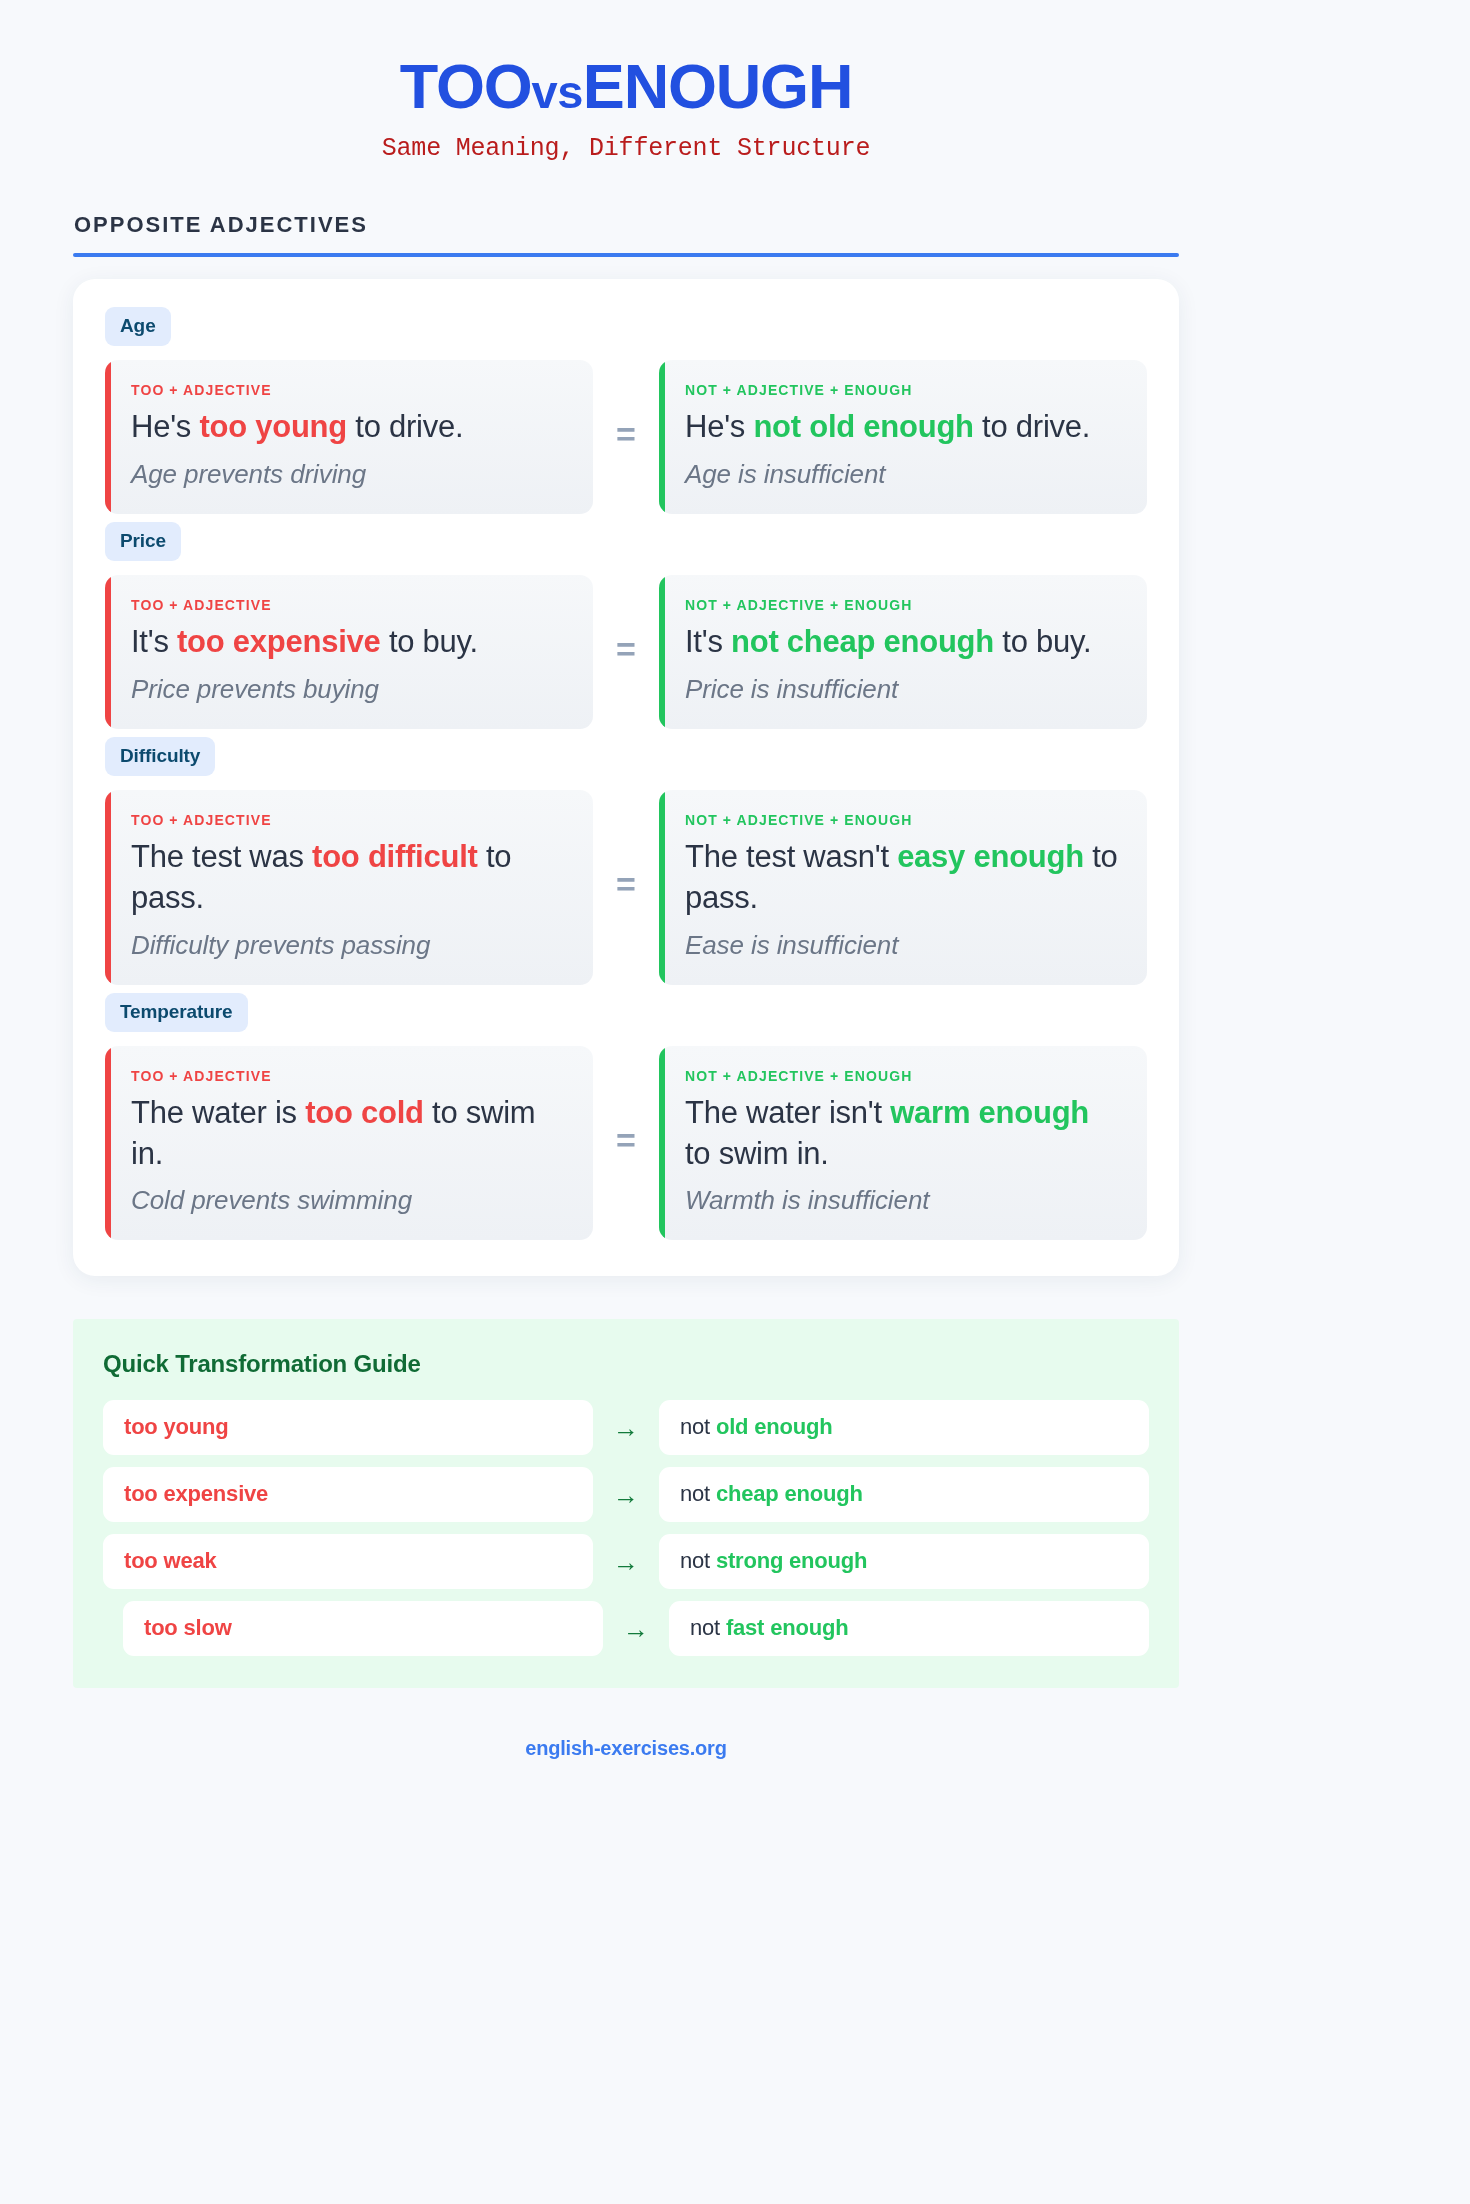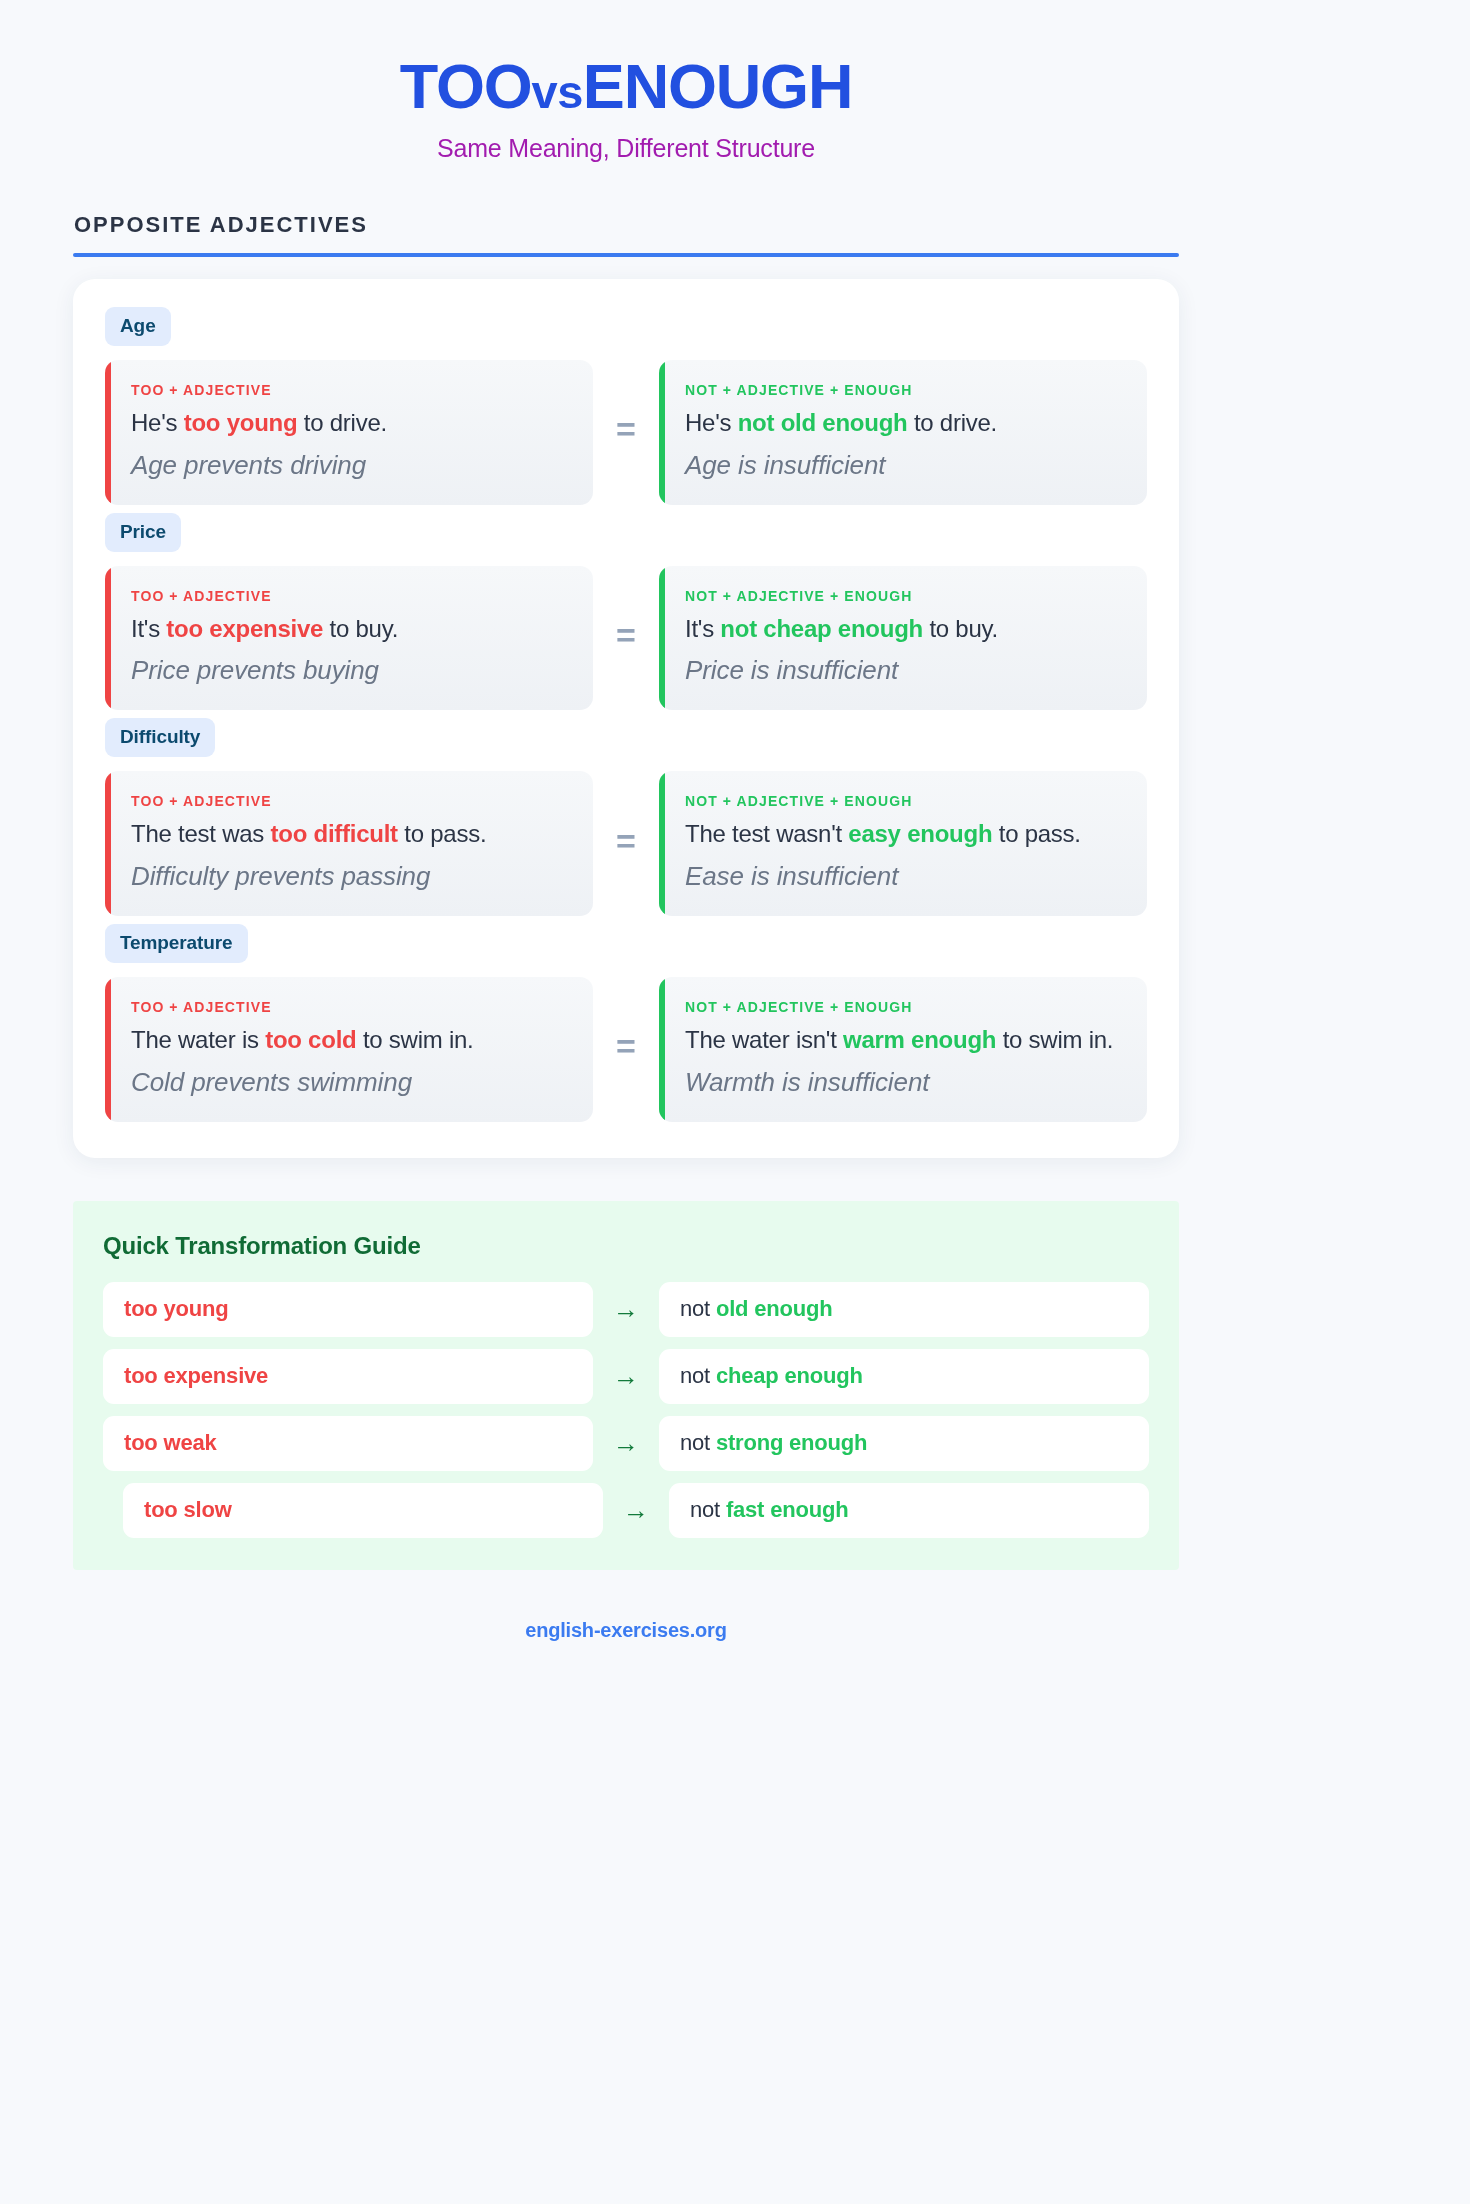--- a/index.html
+++ b/index.html
@@ -32,22 +32,23 @@
   }
   .main-title .vs {
     font-size: 47px;
     font-weight: 800;
     letter-spacing: -0.5px;
   }
   .subtitle {
     margin-top: 14px;
     font-size: 25px;
     font-weight: 400;
-    color: #a21caf;
+    color: #b91c1c;
     letter-spacing: -0.2px;
+    font-family: Liberation Mono, monospace;
   }
 
   
   .section-head { margin-top: 49px; }
   .section-title {
     font-size: 22px;
     font-weight: 800;
     letter-spacing: 2.0px;
     color: #2b3445;
     text-transform: uppercase;
@@ -127,21 +128,21 @@
     font-size: 14px;
     font-weight: 700;
     letter-spacing: 1.1px;
     text-transform: uppercase;
     margin-bottom: 9px;
   }
   .box.too    .box-label { color: #ef4444; }
   .box.enough .box-label { color: #22c55e; }
 
   .box-sentence {
-    font-size: 24px;
+    font-size: 31px;
     color: #2b3445;
     line-height: 1.32;
     letter-spacing: -0.25px;
   }
   .box-sentence b { font-weight: 700; }
   .box.too    .box-sentence b { color: #ef4444; }
   .box.enough .box-sentence b { color: #22c55e; }
 
   .box-note {
     margin-top: 11px;

